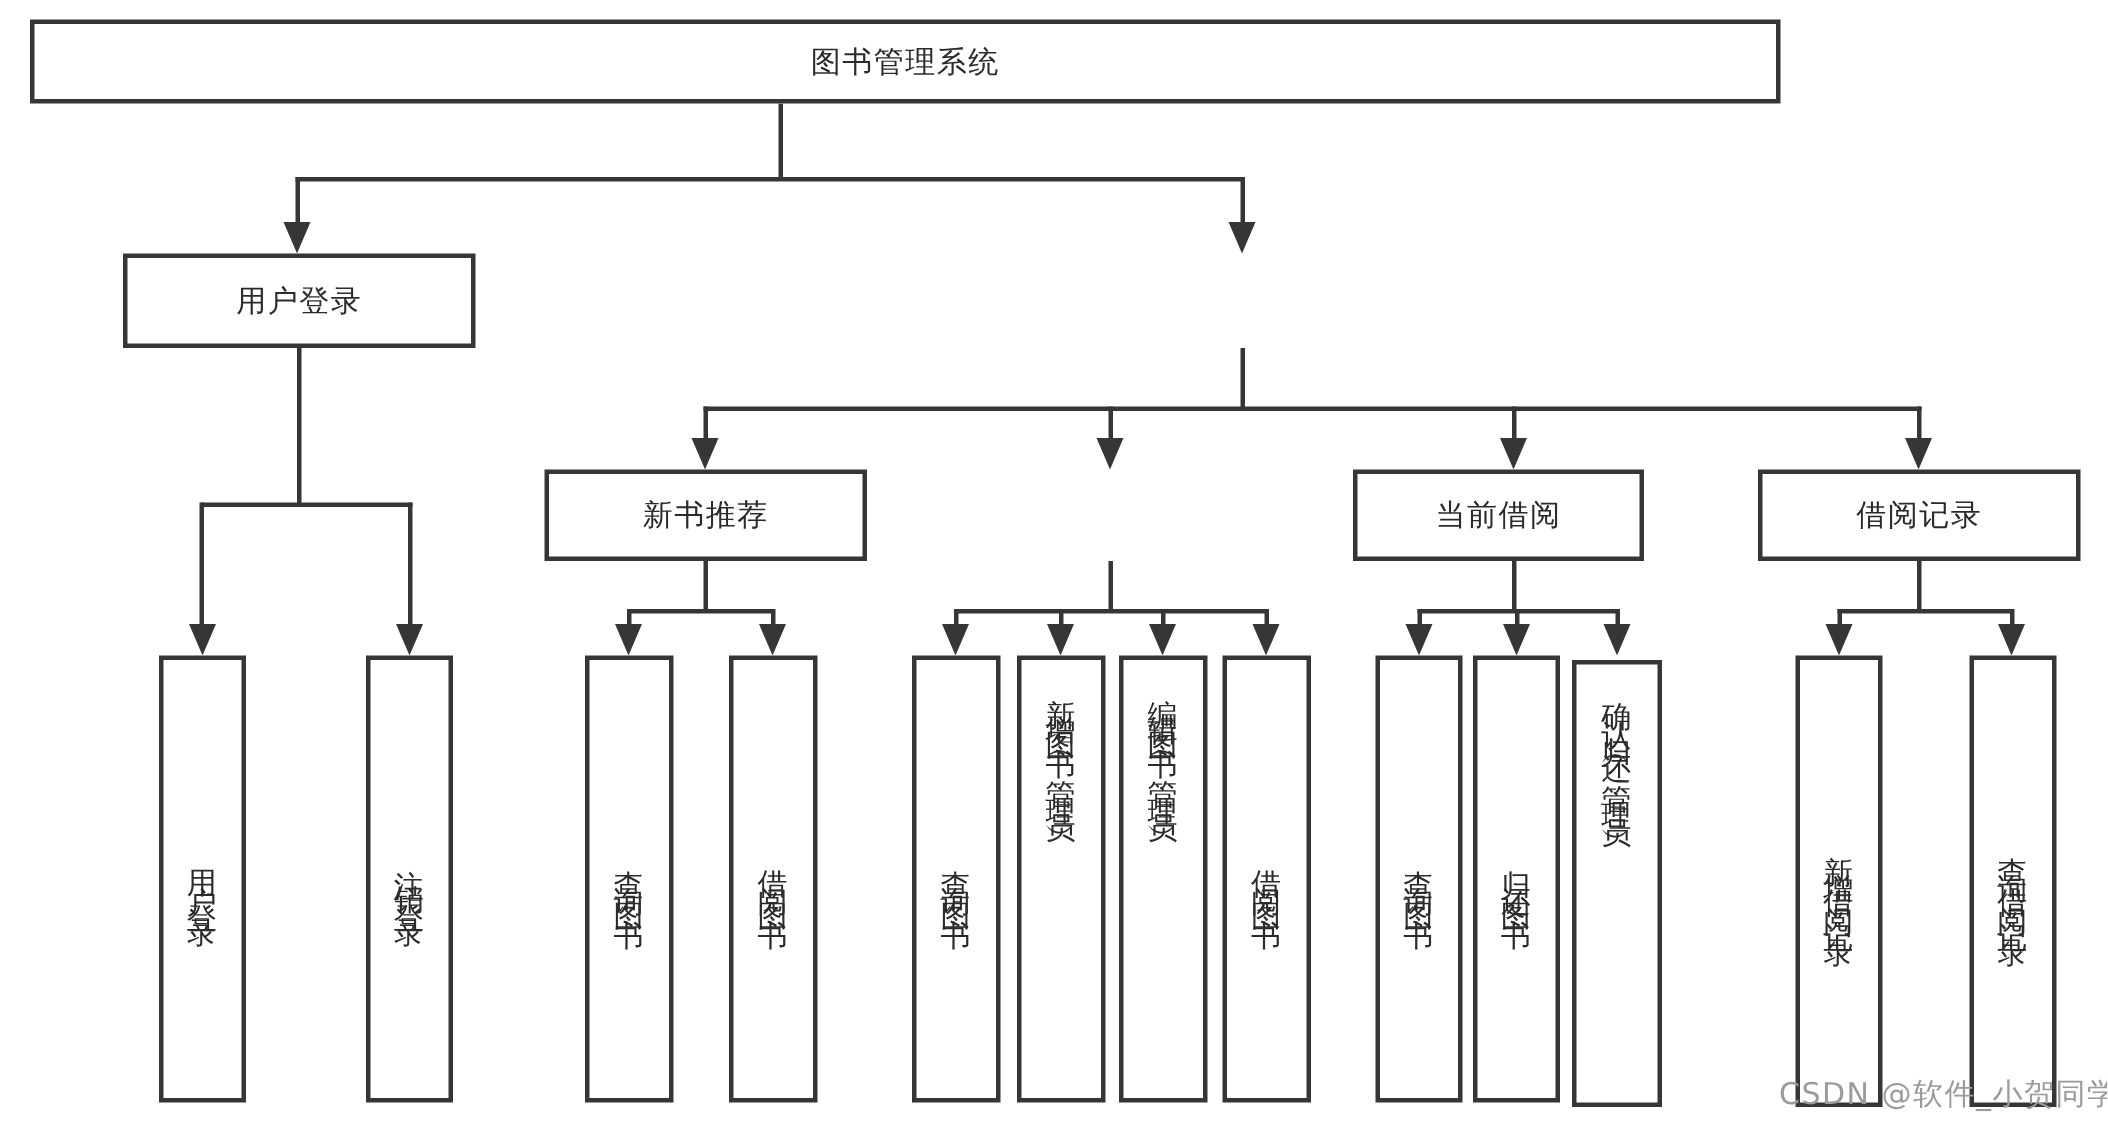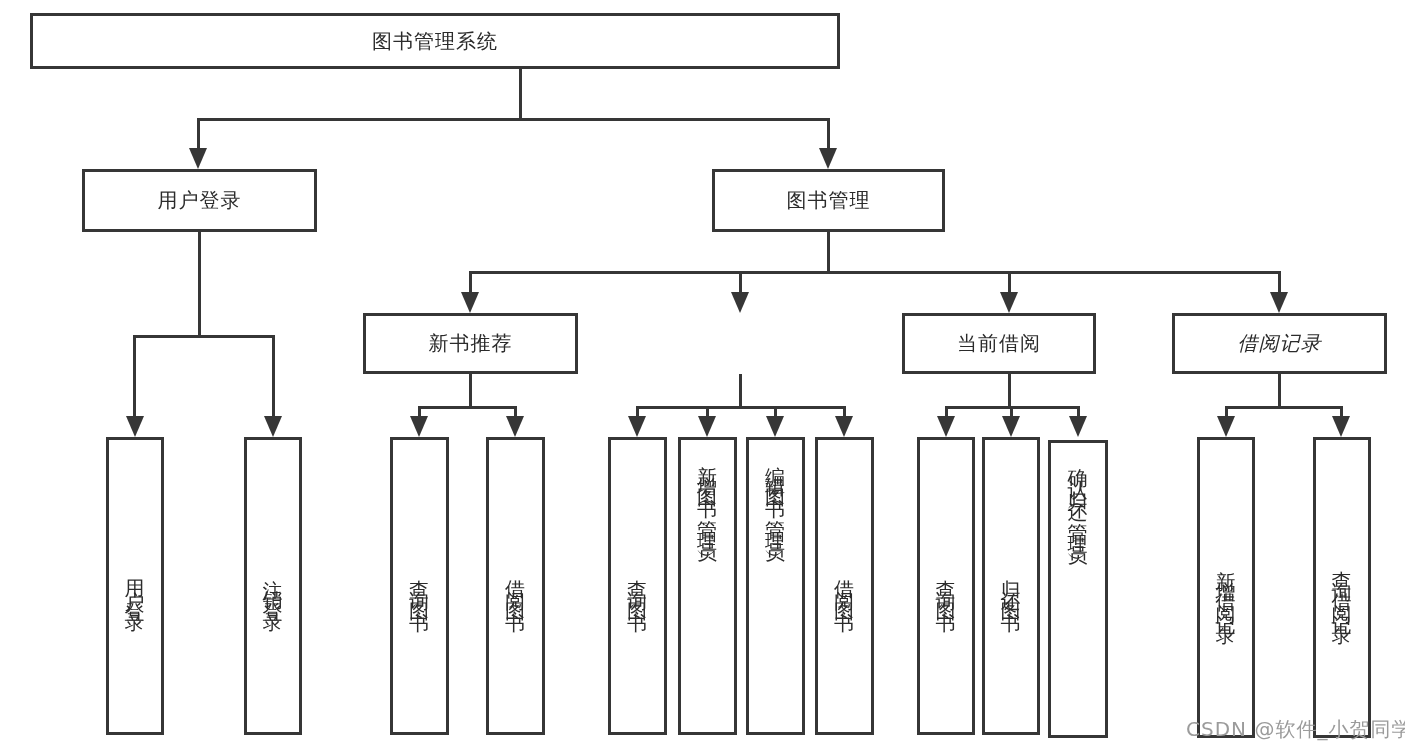--- a/index.html
+++ b/index.html
@@ -50,31 +50,30 @@
     letter-spacing:1px;
     z-index:5;
     white-space:nowrap;
   }
 </style>
 </head>
 <body>
 
 <div id="canvas">
 
-  <div class="box" style="left:20px;top:13px;width:810px;height:56px;margin-left:10px;">图书管理系统</div>
+  <div class="box" style="left:20px;top:13px;width:1167px;height:56px;">图书管理系统</div>
 
   <div class="vl" style="left:519px;top:69px;height:50px;"></div>
   <div class="hl" style="left:197px;top:118px;width:633px;"></div>
   <div class="vl" style="left:197px;top:118px;height:32px;"></div>
   <div class="arr" style="left:189px;top:148px;"></div>
   <div class="vl" style="left:827px;top:118px;height:32px;"></div>
   <div class="arr" style="left:819px;top:148px;"></div>
 
   <div class="box" style="left:82px;top:169px;width:235px;height:63px;">用户登录</div>
-  <div class="box" style="left:712px;top:169px;width:233px;height:63px;">图书管理</div>
 
   <div class="vl" style="left:198px;top:232px;height:105px;"></div>
   <div class="hl" style="left:134px;top:335px;width:141px;"></div>
   <div class="vl" style="left:133px;top:335px;height:83px;"></div>
   <div class="arr" style="left:126px;top:416px;"></div>
   <div class="vl" style="left:272px;top:335px;height:83px;"></div>
   <div class="arr" style="left:264px;top:416px;"></div>
 
   <div class="vl" style="left:827px;top:232px;height:41px;"></div>
   <div class="hl" style="left:469px;top:271px;width:812px;"></div>
@@ -82,21 +81,21 @@
   <div class="arr" style="left:461px;top:292px;"></div>
   <div class="vl" style="left:739px;top:271px;height:24px;"></div>
   <div class="arr" style="left:731px;top:292px;"></div>
   <div class="vl" style="left:1008px;top:271px;height:24px;"></div>
   <div class="arr" style="left:1000px;top:292px;"></div>
   <div class="vl" style="left:1278px;top:271px;height:24px;"></div>
   <div class="arr" style="left:1270px;top:292px;"></div>
 
   <div class="box" style="left:363px;top:313px;width:215px;height:61px;">新书推荐</div>
   <div class="box" style="left:902px;top:313px;width:194px;height:61px;">当前借阅</div>
-  <div class="box" style="left:1172px;top:313px;width:215px;height:61px;font-style:italic;">借阅记录</div>
+  <div class="box" style="left:1172px;top:313px;width:215px;height:61px;">借阅记录</div>
 
   <div class="vl" style="left:469px;top:374px;height:34px;"></div>
   <div class="hl" style="left:418px;top:406px;width:98px;"></div>
   <div class="vl" style="left:418px;top:406px;height:12px;"></div>
   <div class="arr" style="left:410px;top:416px;"></div>
   <div class="vl" style="left:514px;top:406px;height:12px;"></div>
   <div class="arr" style="left:506px;top:416px;"></div>
 
   <div class="vl" style="left:739px;top:374px;height:34px;"></div>
   <div class="hl" style="left:636px;top:406px;width:208px;"></div>

